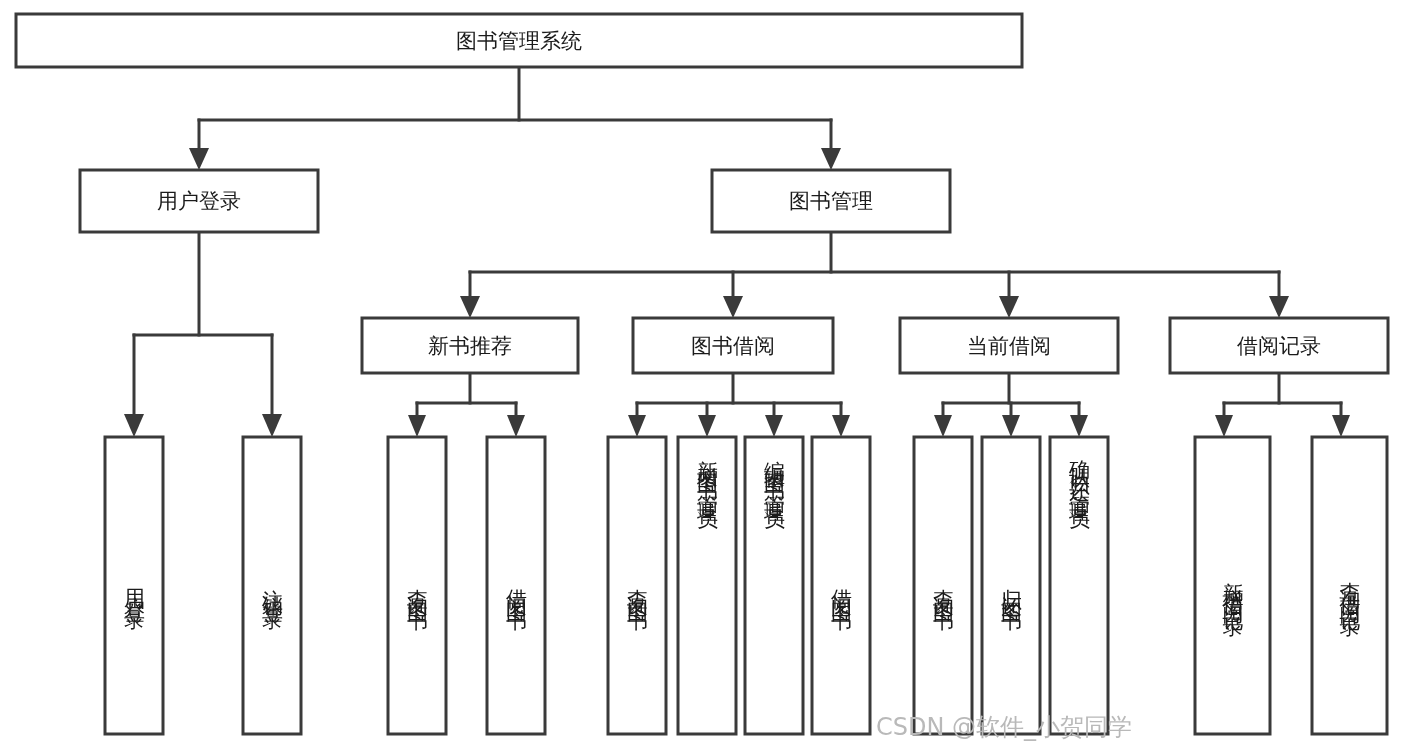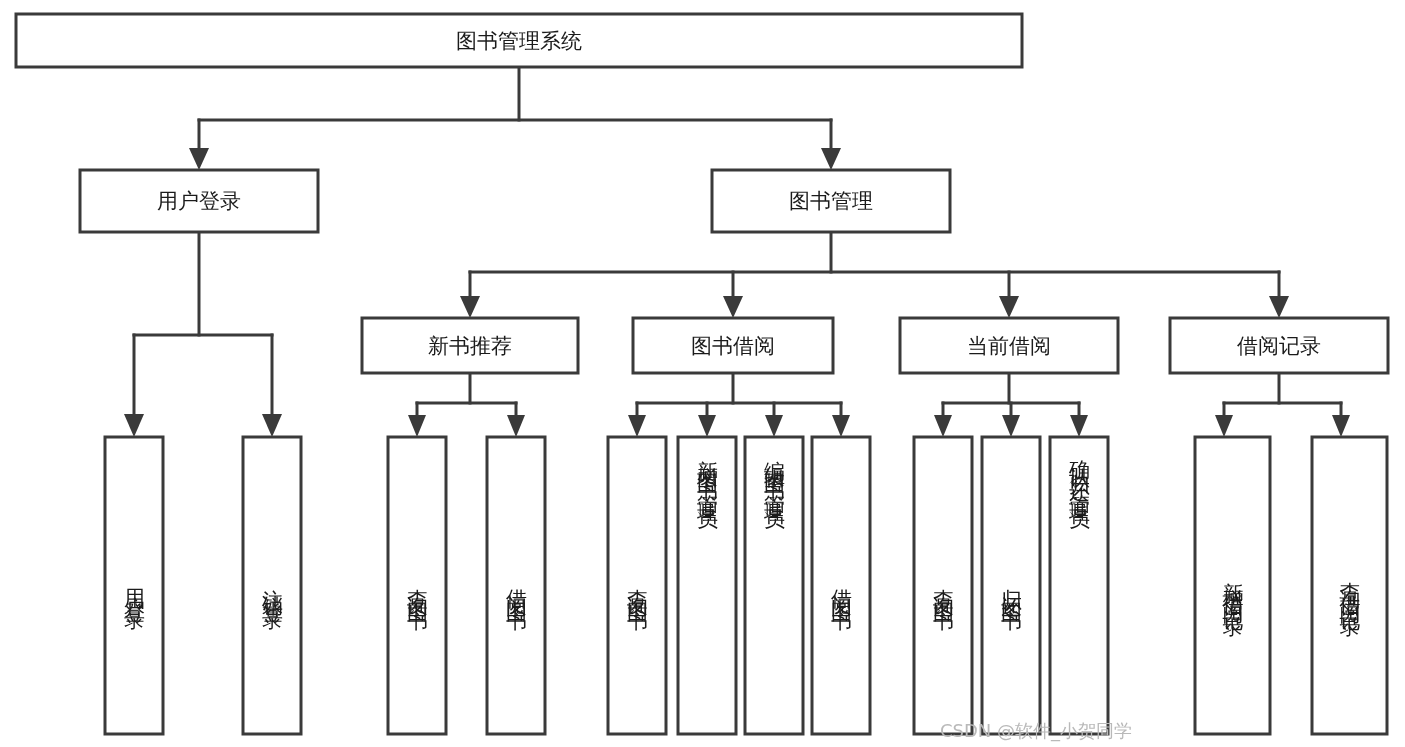--- a/index.html
+++ b/index.html
@@ -46,21 +46,21 @@
     font-size: 21px;
     fill: #1b1b1b;
     text-anchor: middle;
     dominant-baseline: middle;
   }
   .watermark {
     position: absolute;
     right: 8px;
     bottom: 4px;
     font-family: "DejaVu Sans", "Liberation Sans", sans-serif;
-    font-size: 18px;
+    font-size: 24px;
     color: #b9b9b9;
     white-space: nowrap;
     pointer-events: none;
     margin-left: 20px;
   }
 </style>
 </head>
 <body>
 
 <div id="diagram-root">

